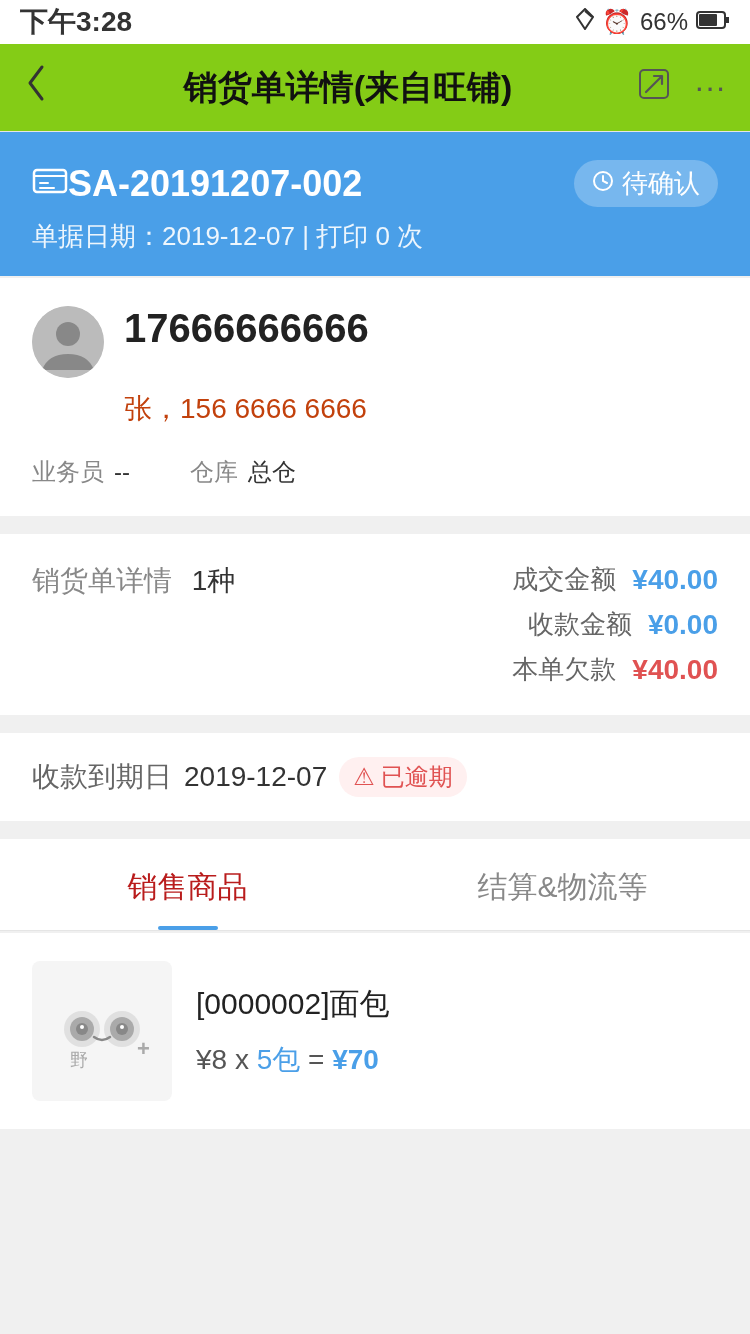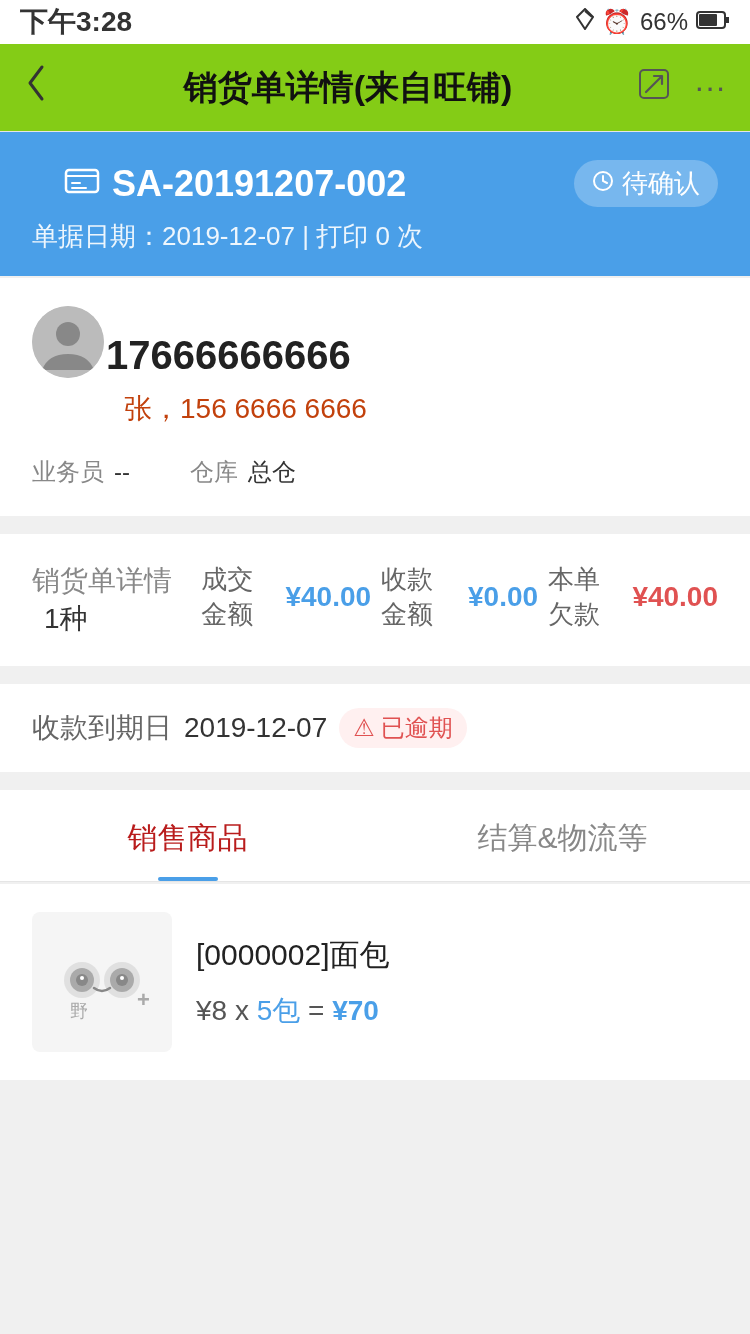--- a/index.html
+++ b/index.html
@@ -73,22 +73,20 @@
       justify-content: space-between;
       align-items: center;
       margin-bottom: 12px;
     }
     .order-id {
       font-size: 36px;
       font-weight: 700;
       color: #fff;
       display: flex;
       align-items: center;
-      gap: 12px;
-      margin-left: 32px;
     }
     .status-badge {
       display: flex;
       align-items: center;
       gap: 8px;
       background: rgba(255,255,255,0.25);
       border-radius: 30px;
       padding: 6px 18px;
       color: #fff;
       font-size: 26px;
@@ -99,22 +97,22 @@
     }
 
     
     .customer-section {
       background: #fff;
       padding: 28px 32px;
       margin-bottom: 2px;
     }
     .customer-row {
       display: flex;
-      align-items: flex-end;
-      gap: 2px;
+      align-items: flex-start;
+      gap: 20px;
       margin-bottom: 12px;
     }
     .avatar {
       width: 72px;
       height: 72px;
       border-radius: 50%;
       background: #ccc;
       display: flex;
       align-items: center;
       justify-content: center;
@@ -153,21 +151,21 @@
       align-items: flex-start;
       justify-content: space-between;
     }
     .summary-left {
       display: flex;
       flex-direction: column;
       gap: 8px;
     }
     .summary-right {
       display: flex;
-      flex-direction: row;
+      flex-direction: column;
       align-items: flex-end;
       gap: 10px;
     }
     .summary-row {
       display: flex;
       align-items: center;
       gap: 16px;
     }
     .amount-label { font-size: 26px; color: #666; }
     .amount-value { font-size: 28px; font-weight: 600; }

